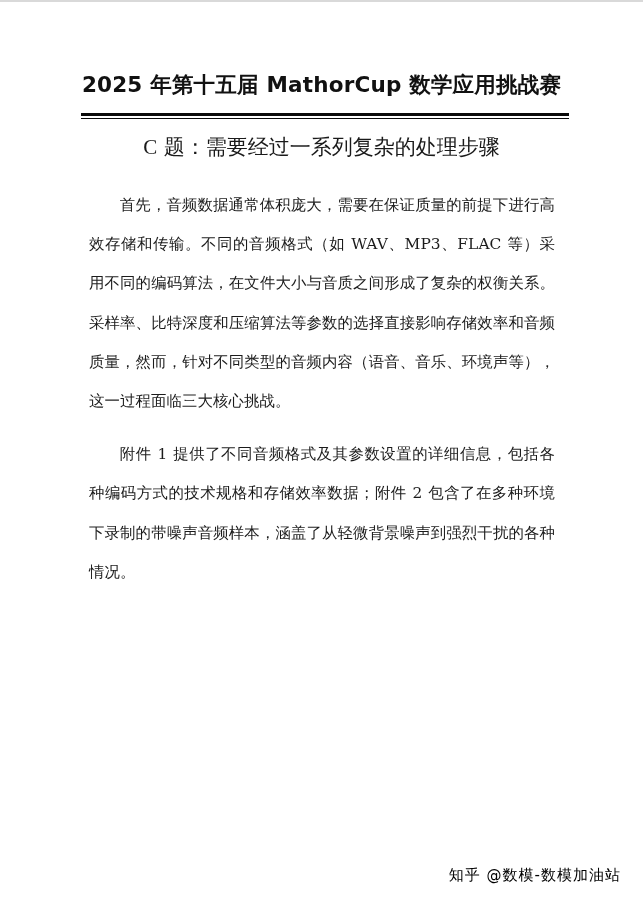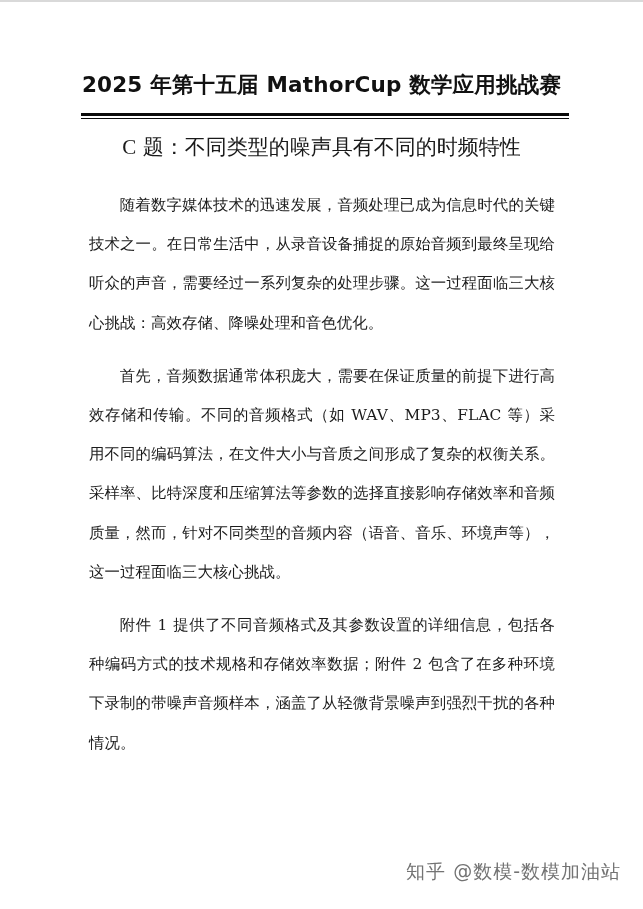--- a/index.html
+++ b/index.html
@@ -106,22 +106,22 @@
     word-spacing: 0.5px;
   }
   p.para:last-child { margin-bottom: 0; }
 
   
   .watermark {
     position: absolute;
     right: 22px;
     bottom: 24px;
     font-family: "DejaVu Sans", "Liberation Sans", sans-serif;
-    font-size: 19px;
-    color: #737373;
+    font-size: 15px;
+    color: #000000;
     letter-spacing: 1px;
     white-space: nowrap;
     user-select: none;
   }
 </style>
 </head>
 <body>
 
 <div class="page">
 
@@ -132,24 +132,23 @@
     <div class="title-block">
       <div class="main-title">2025 年第十五届 MathorCup 数学应用挑战赛</div>
     </div>
 
     <div class="rule-wrap">
       <div class="rule-thick"></div>
       <div class="rule-gap"></div>
       <div class="rule-thin"></div>
     </div>
 
-    <div class="sub-title"><span class="latin">C</span><span class="cn"> 题：不同类型的噪声具有不同的时频特性</span></div>
+    <div class="sub-title"><span class="latin">C</span><span class="cn"> 题：需要经过一系列复杂的处理步骤</span></div>
 
     <div class="content">
-      <p class="para">随着数字媒体技术的迅速发展，音频处理已成为信息时代的关键技术之一。在日常生活中，从录音设备捕捉的原始音频到最终呈现给听众的声音，需要经过一系列复杂的处理步骤。这一过程面临三大核心挑战：高效存储、降噪处理和音色优化。</p>
       <p class="para">首先，音频数据通常体积庞大，需要在保证质量的前提下进行高效存储和传输。不同的音频格式（如 WAV、MP3、FLAC 等）采用不同的编码算法，在文件大小与音质之间形成了复杂的权衡关系。采样率、比特深度和压缩算法等参数的选择直接影响存储效率和音频质量，然而，针对不同类型的音频内容（语音、音乐、环境声等），这一过程面临三大核心挑战。</p>
       <p class="para">附件 1 提供了不同音频格式及其参数设置的详细信息，包括各种编码方式的技术规格和存储效率数据；附件 2 包含了在多种环境下录制的带噪声音频样本，涵盖了从轻微背景噪声到强烈干扰的各种情况。</p>
     </div>
 
     <div class="watermark">知乎 @数模-数模加油站</div>
 
   </div>
 </div>
 
 </body></html>

